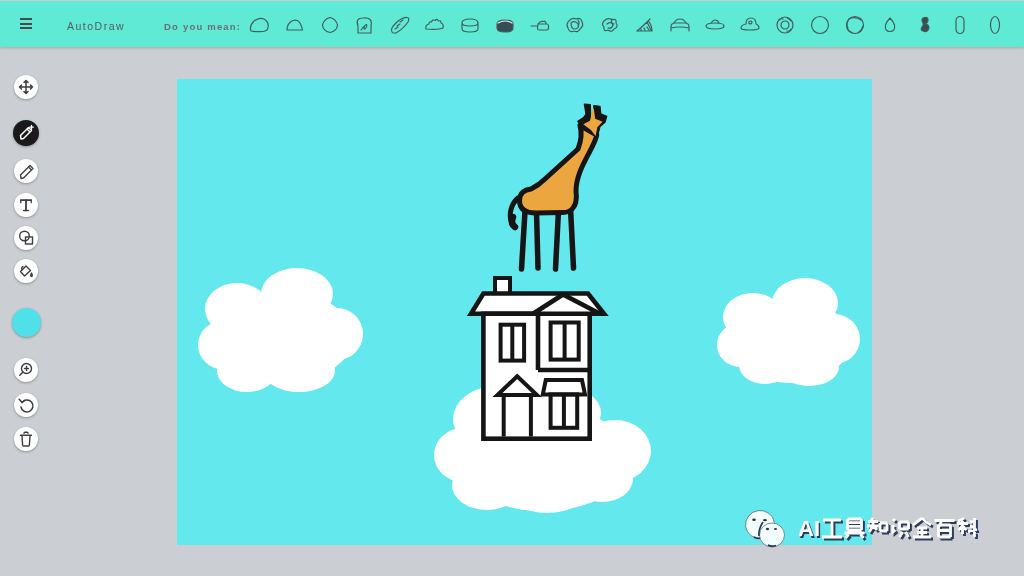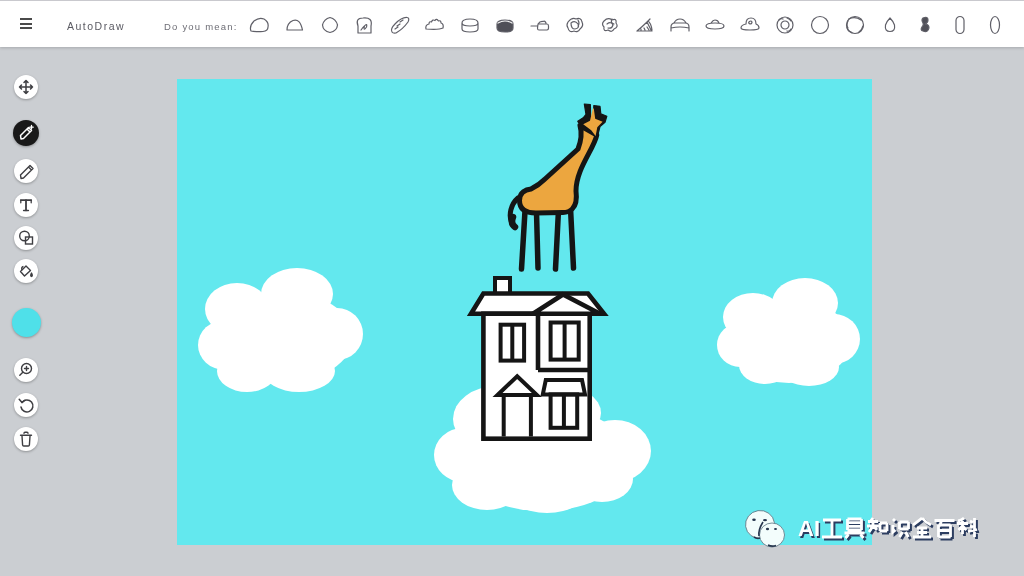--- a/index.html
+++ b/index.html
@@ -1,21 +1,21 @@
 <!DOCTYPE html>
 <html><head>
 <meta charset="utf-8">
 <style>
 html,body{margin:0;padding:0;}
 body{width:1024px;height:576px;overflow:hidden;background:#cbced2;font-family:"Liberation Sans",sans-serif;position:relative;}
-#topbar{position:absolute;left:0;top:0;width:1024px;height:47px;background:#ffffff;box-shadow:0 1px 3px rgba(0,0,0,.18);border-top:1.5px solid #c9c9ce;box-sizing:border-box;padding-left:36px;}
+#topbar{position:absolute;left:0;top:0;width:1024px;height:47px;background:#5eead4;box-shadow:0 1px 3px rgba(0,0,0,.18);border-top:1.5px solid #c9c9ce;box-sizing:border-box;padding-left:36px;}
 #burger{position:absolute;left:20px;top:17px;width:12px;height:11px;}
 #burger div{height:2px;background:#4a4a4a;margin-bottom:2.5px;}
 #brand{position:absolute;left:67px;top:18.5px;font-size:10.5px;color:#5a5a62;letter-spacing:1.5px;}
-#doyou{position:absolute;left:164px;top:19.5px;font-size:9.5px;color:#6e6e76;letter-spacing:1.2px;}
+#doyou{position:absolute;left:164px;top:19.5px;font-size:9.5px;color:#6e6e76;letter-spacing:1.2px;font-weight:bold;}
 #sugg{position:absolute;left:243px;top:5px;}
 #canvas{position:absolute;left:177px;top:79px;width:695px;height:466px;background:#63e8ee;}
 .tool{position:absolute;border-radius:50%;background:#fff;box-shadow:0 1px 2.5px rgba(0,0,0,.3);}
 #wm{position:absolute;left:738px;top:504px;}
 </style>
 </head>
 <body>
 <div id="canvas">
 <svg width="695" height="466" viewBox="0 0 695 466">
 <g fill="#ffffff">

